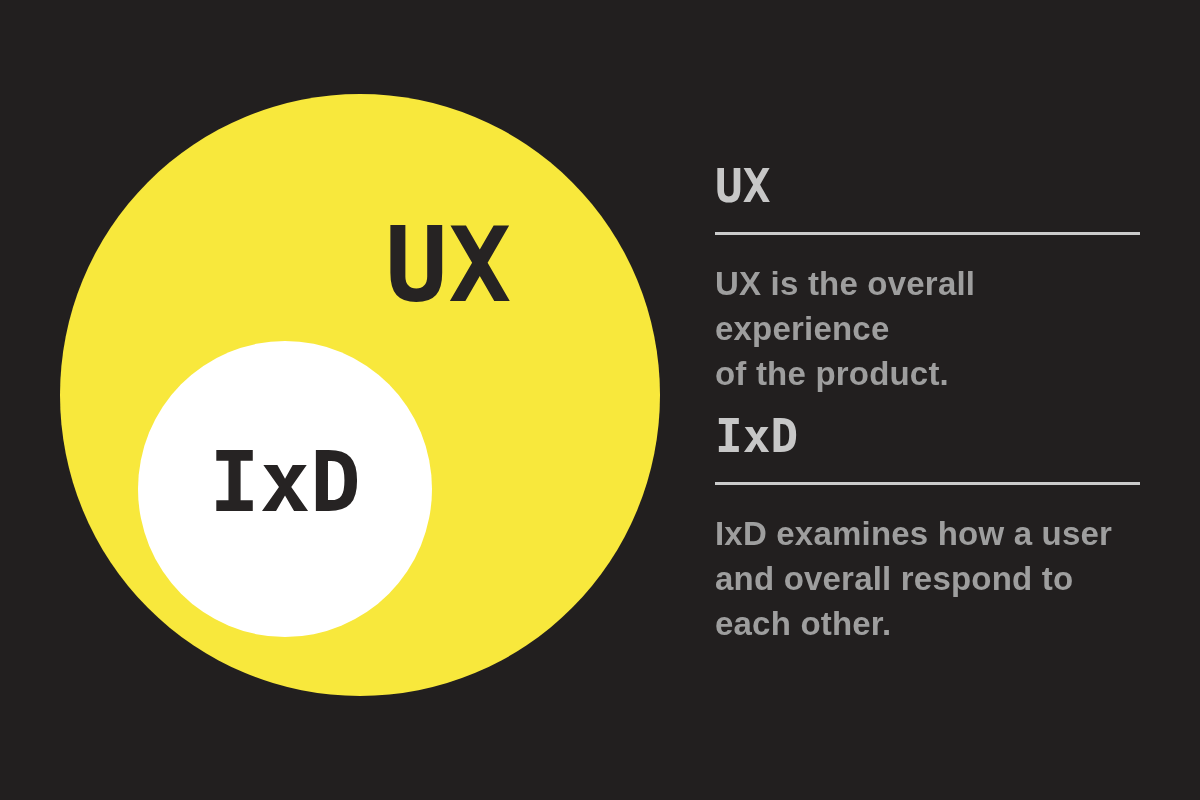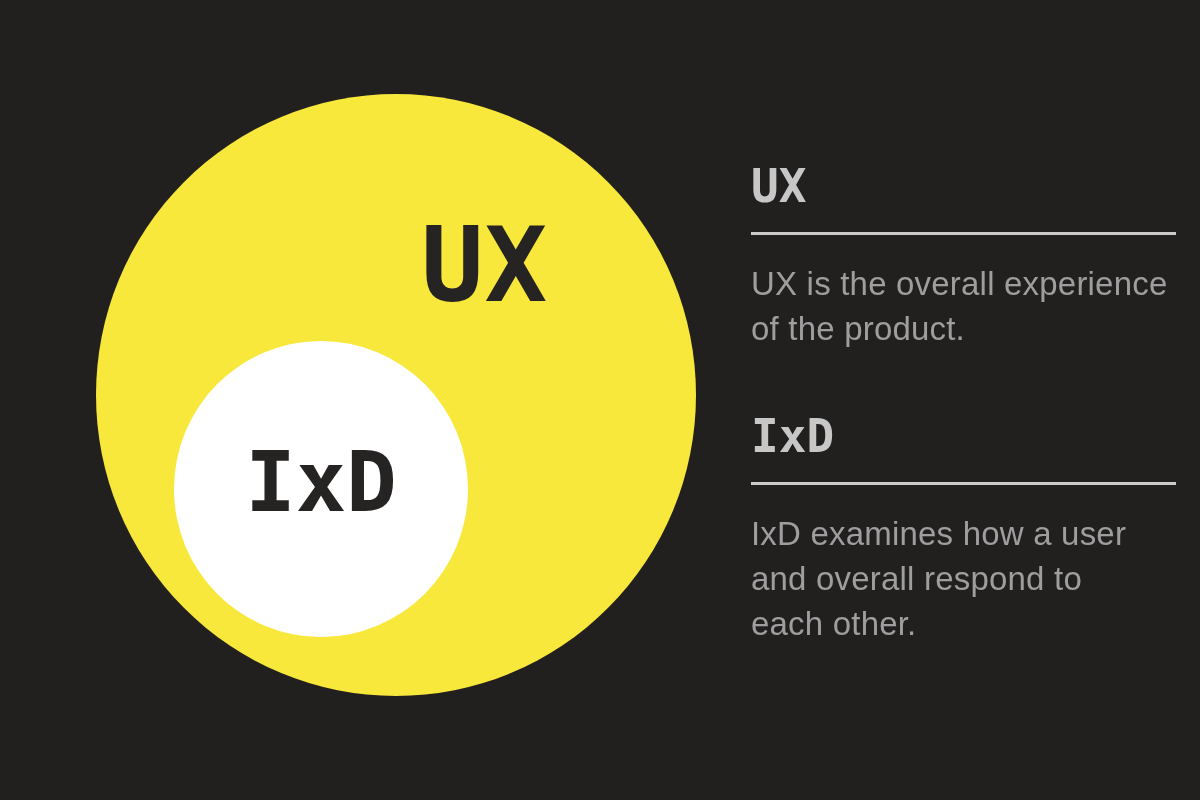--- a/index.html
+++ b/index.html
@@ -10,21 +10,20 @@
     width: 1200px;
     height: 800px;
     background: #221F1F;
     overflow: hidden;
     position: relative;
     font-family: "DejaVu Sans", sans-serif;
   }
   .stage {
     position: absolute;
     inset: 0;
-    margin-left: 36px;
   }
   
   .circle {
     position: absolute;
     border-radius: 50%;
   }
   .outer-circle {
     left: 60px;
     top: 94px;
     width: 600px;
@@ -87,21 +86,21 @@
   .legend-divider {
     margin-top: 23px;
     width: 425px;
     height: 3px;
     background: #CBCBCB;
     border: none;
   }
   .legend-body {
     margin-top: 26px;
     font-family: "Liberation Sans", "DejaVu Sans", sans-serif;
-    font-weight: 400;
+    font-weight: 700;
     font-size: 33px;
     line-height: 45px;
     color: #9E9E9E;
     white-space: pre-line;
     letter-spacing: 0.2px;
   }
 </style>
 </head>
 <body>
 

